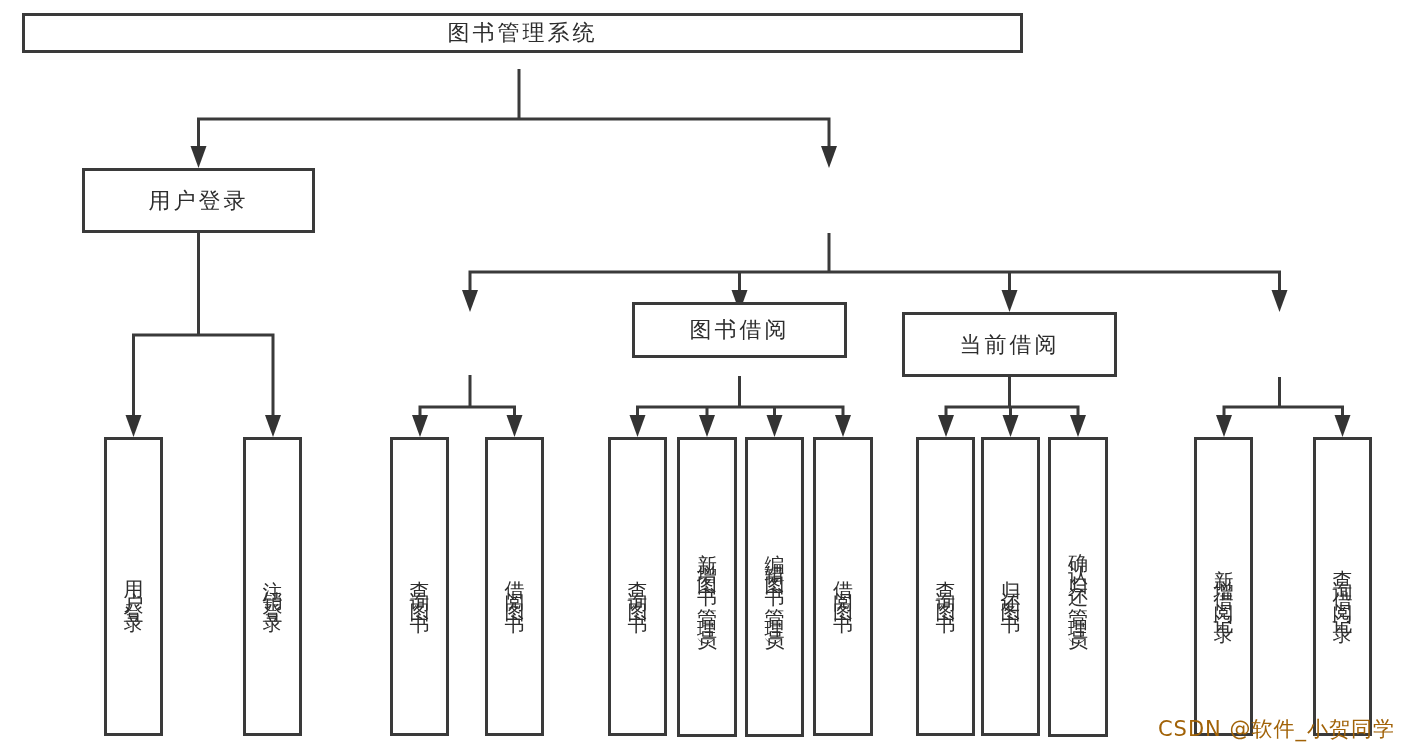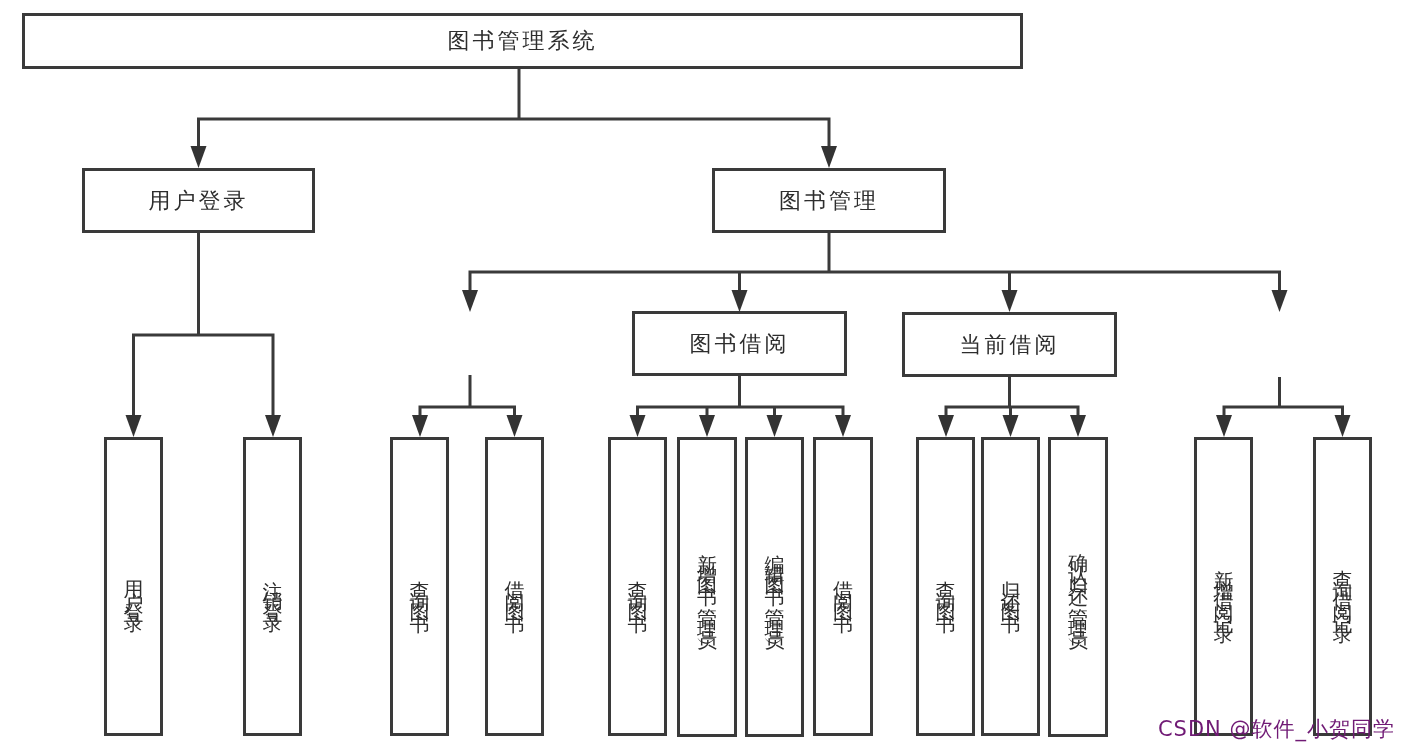--- a/index.html
+++ b/index.html
@@ -15,21 +15,21 @@
     border:3px solid #3a3a3a;display:flex;align-items:center;justify-content:center;
     color:#2d2d2d;
   }
   .hlabel{font-size:22px;letter-spacing:3px;white-space:nowrap;}
   .vt{
     writing-mode:vertical-rl;text-orientation:mixed;
     font-size:20px;letter-spacing:11px;line-height:1.15;color:#2d2d2d;
   }
   .watermark{
     position:absolute;right:10px;bottom:4px;font-size:21px;
-    color:#701a75;letter-spacing:1px;z-index:5;
+    color:#a16207;letter-spacing:1px;z-index:5;
   }
 </style>
 </head>
 <body>
 
 <div class="stage">
 
   <svg class="wires" width="1405" height="747" viewBox="0 0 1405 747">
 
     <path class="wire" d="M519,69 V119 M197,119 H830.5 M198.5,117.5 V150 M829,117.5 V150"></path>
@@ -60,32 +60,29 @@
     <path class="arrow" d="M699,415 L715,415 L707,437 Z"></path>
     <path class="arrow" d="M766.5,415 L782.5,415 L774.5,437 Z"></path>
     <path class="arrow" d="M835,415 L851,415 L843,437 Z"></path>
     <path class="arrow" d="M938,415 L954,415 L946,437 Z"></path>
     <path class="arrow" d="M1002.5,415 L1018.5,415 L1010.5,437 Z"></path>
     <path class="arrow" d="M1070,415 L1086,415 L1078,437 Z"></path>
     <path class="arrow" d="M1216,415 L1232,415 L1224,437 Z"></path>
     <path class="arrow" d="M1334.5,415 L1350.5,415 L1342.5,437 Z"></path>
   </svg>
 
-  <div class="node" style="left:22px;top:13px;width:1001px;height:56px">
+  <div class="node" style="left:22px;top:13px;width:1001px;height:40px">
     <span class="hlabel">图书管理系统</span>
   </div>
 
   <div class="node" style="left:82px;top:168px;width:233px;height:65px">
     <span class="hlabel">用户登录</span>
   </div>
-  <div class="node" style="left:712px;top:168px;width:234px;height:65px">
-    <span class="hlabel">图书管理</span>
-  </div>
 
-  <div class="node" style="left:632px;top:311px;width:215px;height:65px">
+  <div class="node" style="left:632px;top:302px;width:215px;height:56px">
     <span class="hlabel">图书借阅</span>
   </div>
   <div class="node" style="left:902px;top:312px;width:215px;height:65px">
     <span class="hlabel">当前借阅</span>
   </div>
 
   <div class="node" style="left:104px;top:437px;width:59px;height:299px">
     <span class="vt">用户登录</span>
   </div>
   <div class="node" style="left:243px;top:437px;width:59px;height:299px">

